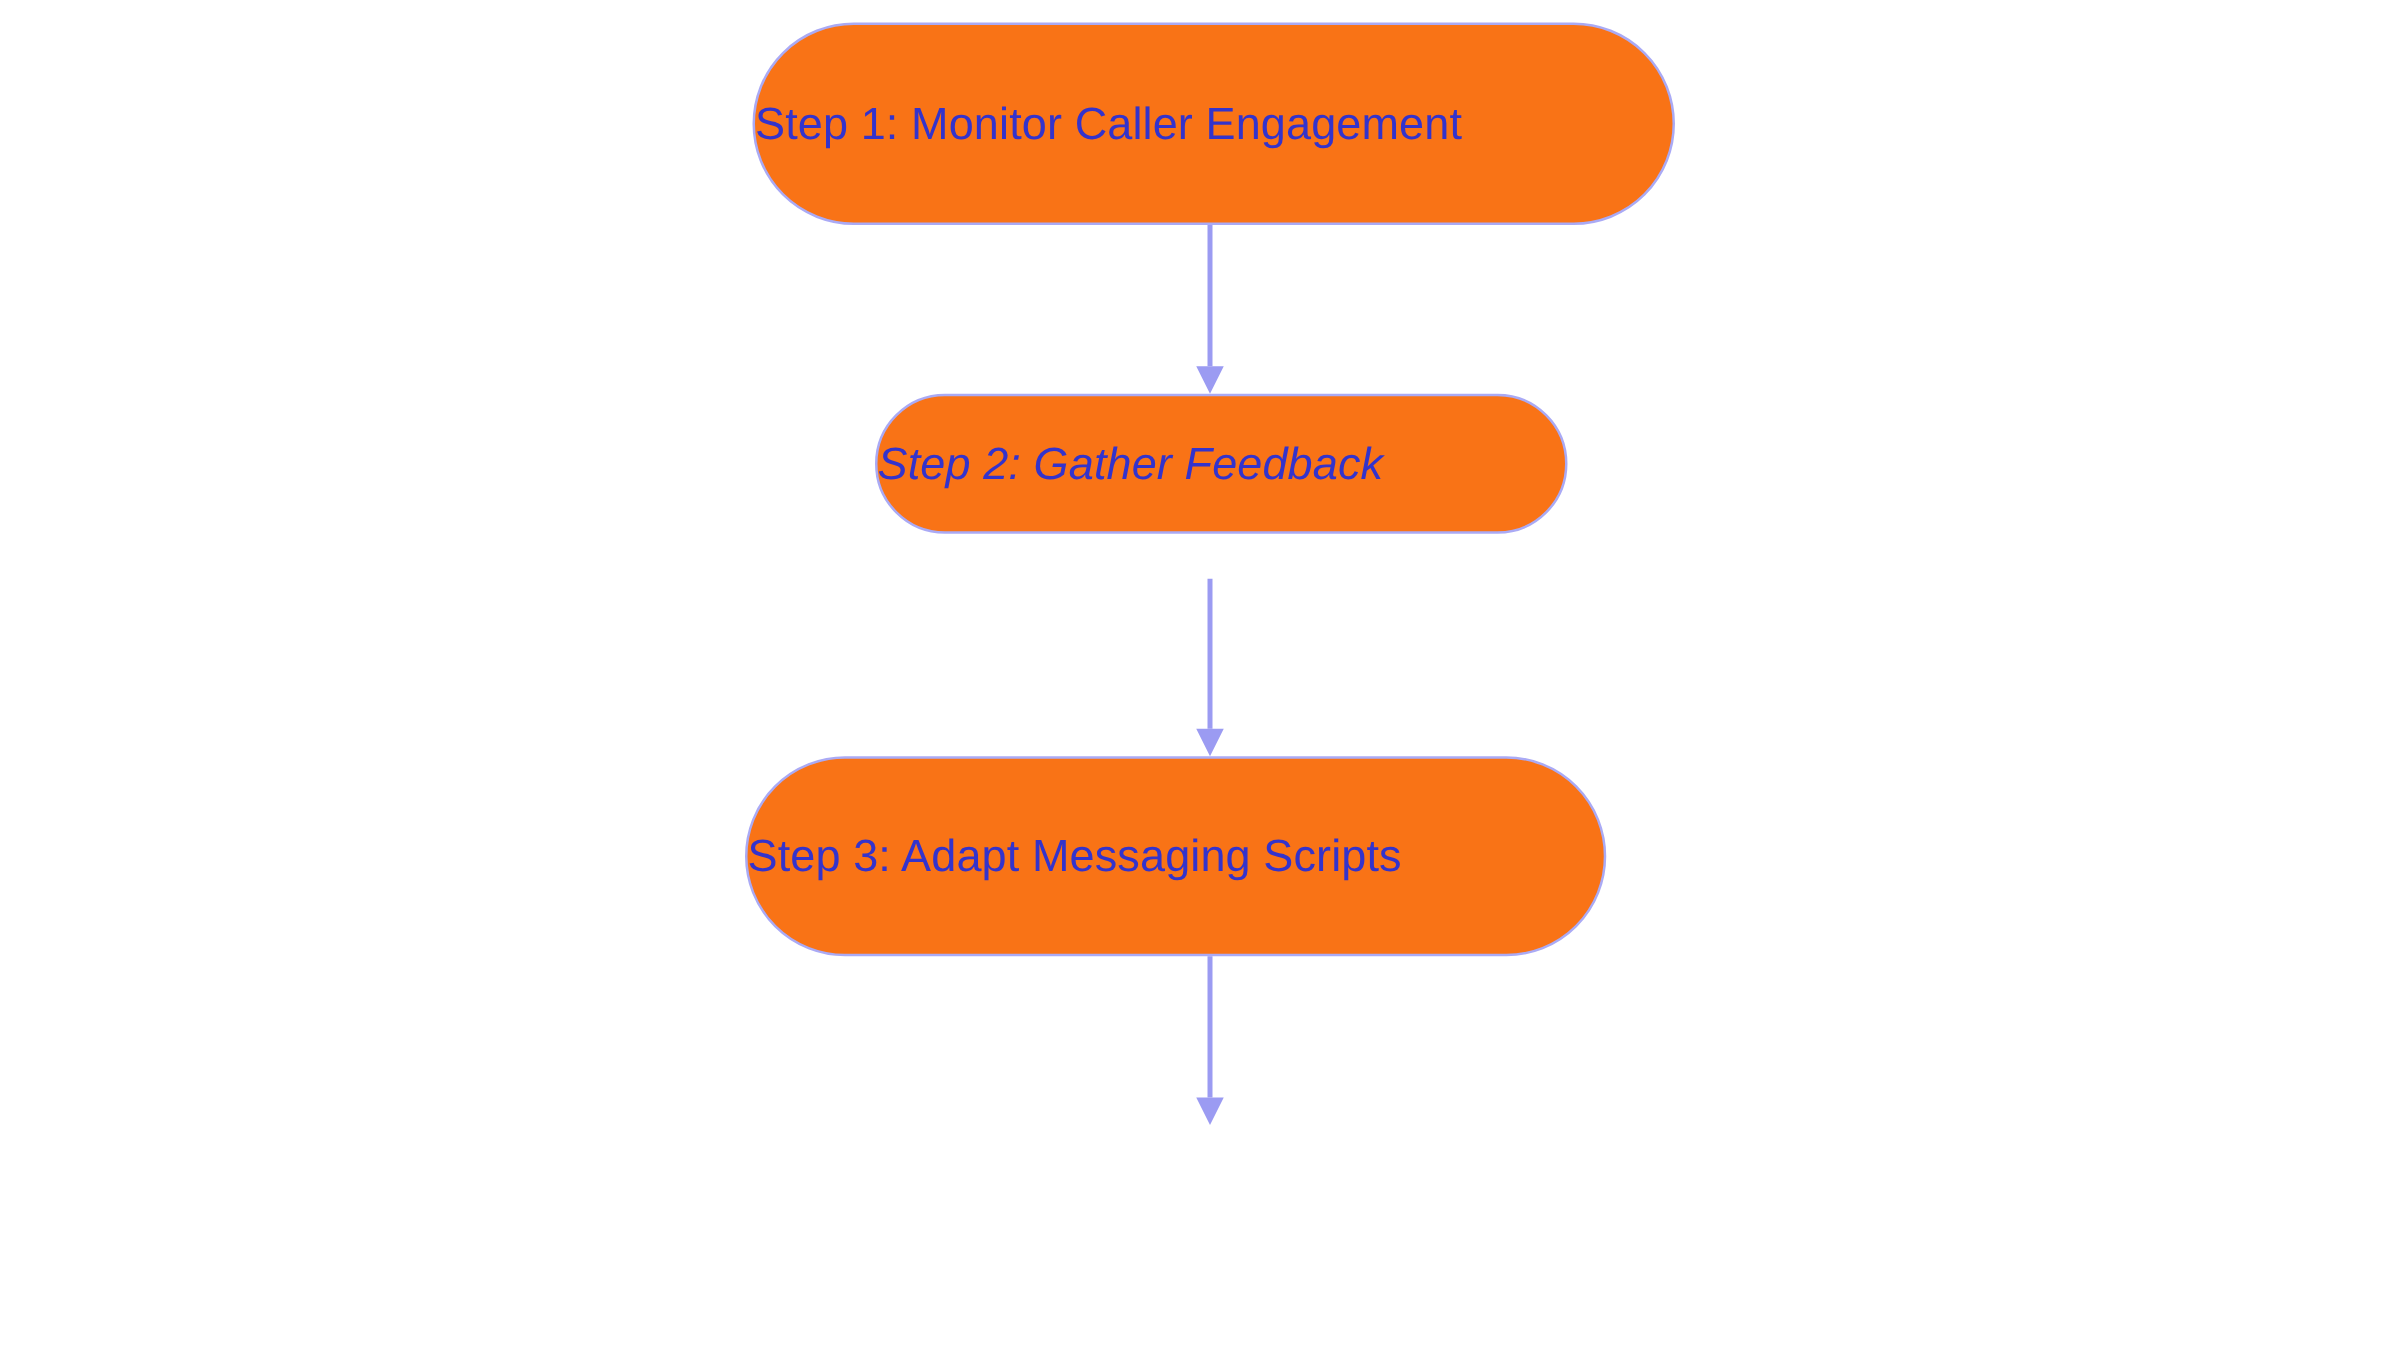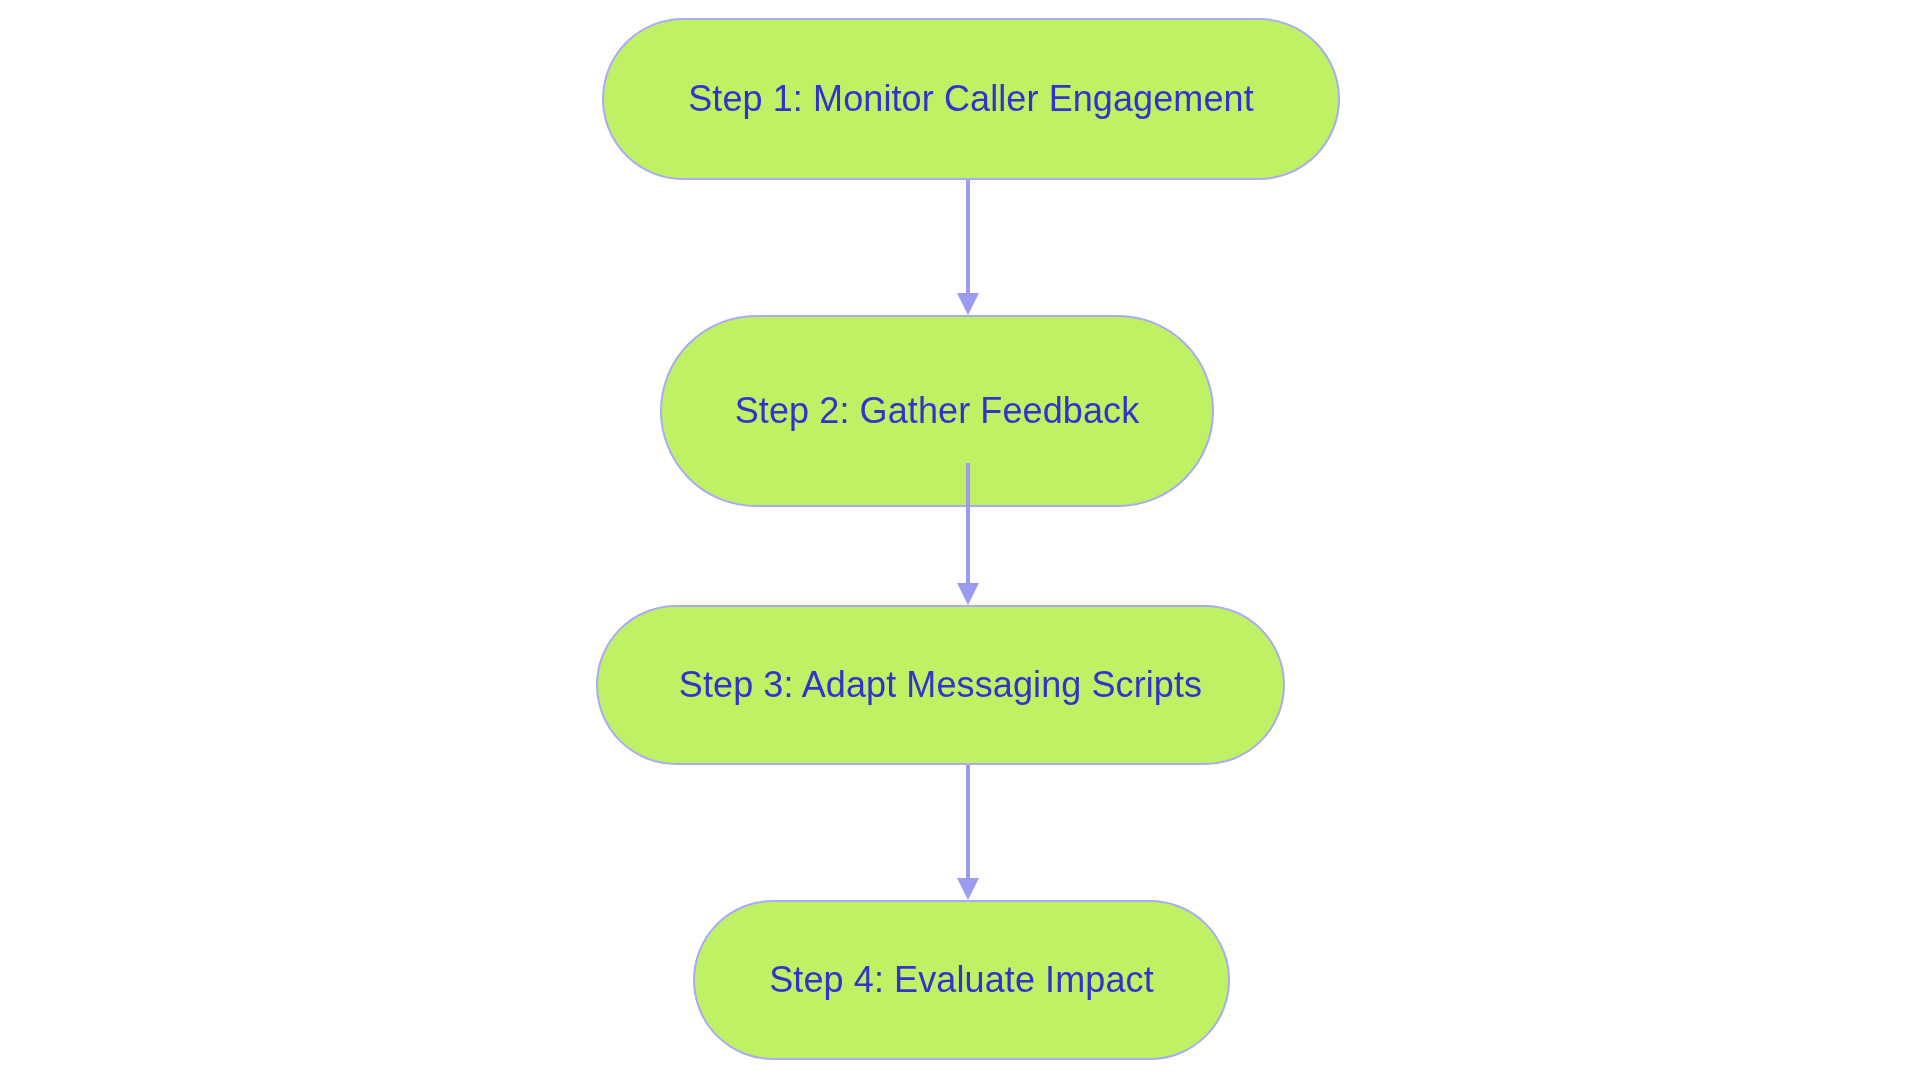--- a/index.html
+++ b/index.html
@@ -17,42 +17,41 @@
   #flowchart {
     position: relative;
     width: 1920px;
     height: 1083px;
     background: #ffffff;
   }
 
   .node {
     position: absolute;
     box-sizing: border-box;
-    background: #bef264;
+    background: #f97316;
     border: 2px solid #aaaaf5;
     border-radius: 999px;
     display: flex;
     align-items: center;
-    justify-content: center;
   }
 
   .node-label {
     color: #3333cc;
     font-family: "Liberation Sans", sans-serif;
     font-size: 36px;
     font-weight: 400;
     line-height: 1;
     letter-spacing: 0.1px;
     white-space: nowrap;
     text-align: center;
   }
 
   
   .node-1 { left: 602px;  top: 18px;   width: 738px; height: 162px; }
-  .node-2 { left: 660px;  top: 315px;  width: 554px; height: 192px; }
+  .node-2 { left: 700px;  top: 315px;  width: 554px; height: 112px; font-style: italic; }
   .node-3 { left: 596px;  top: 605px;  width: 689px; height: 160px; }
   .node-4 { left: 693px;  top: 900px;  width: 537px; height: 160px; }
 
   
   .edge {
     position: absolute;
     width: 22px;
   }
   .edge .stem {
     position: absolute;
@@ -108,17 +107,14 @@
 
   <div class="node node-3">
     <span class="node-label">Step 3: Adapt Messaging Scripts</span>
   </div>
 
   <div class="edge edge-3">
     <div class="stem"></div>
     <div class="head"></div>
   </div>
 
-  <div class="node node-4">
-    <span class="node-label">Step 4: Evaluate Impact</span>
-  </div>
 
 </div>
 
 </body></html>

